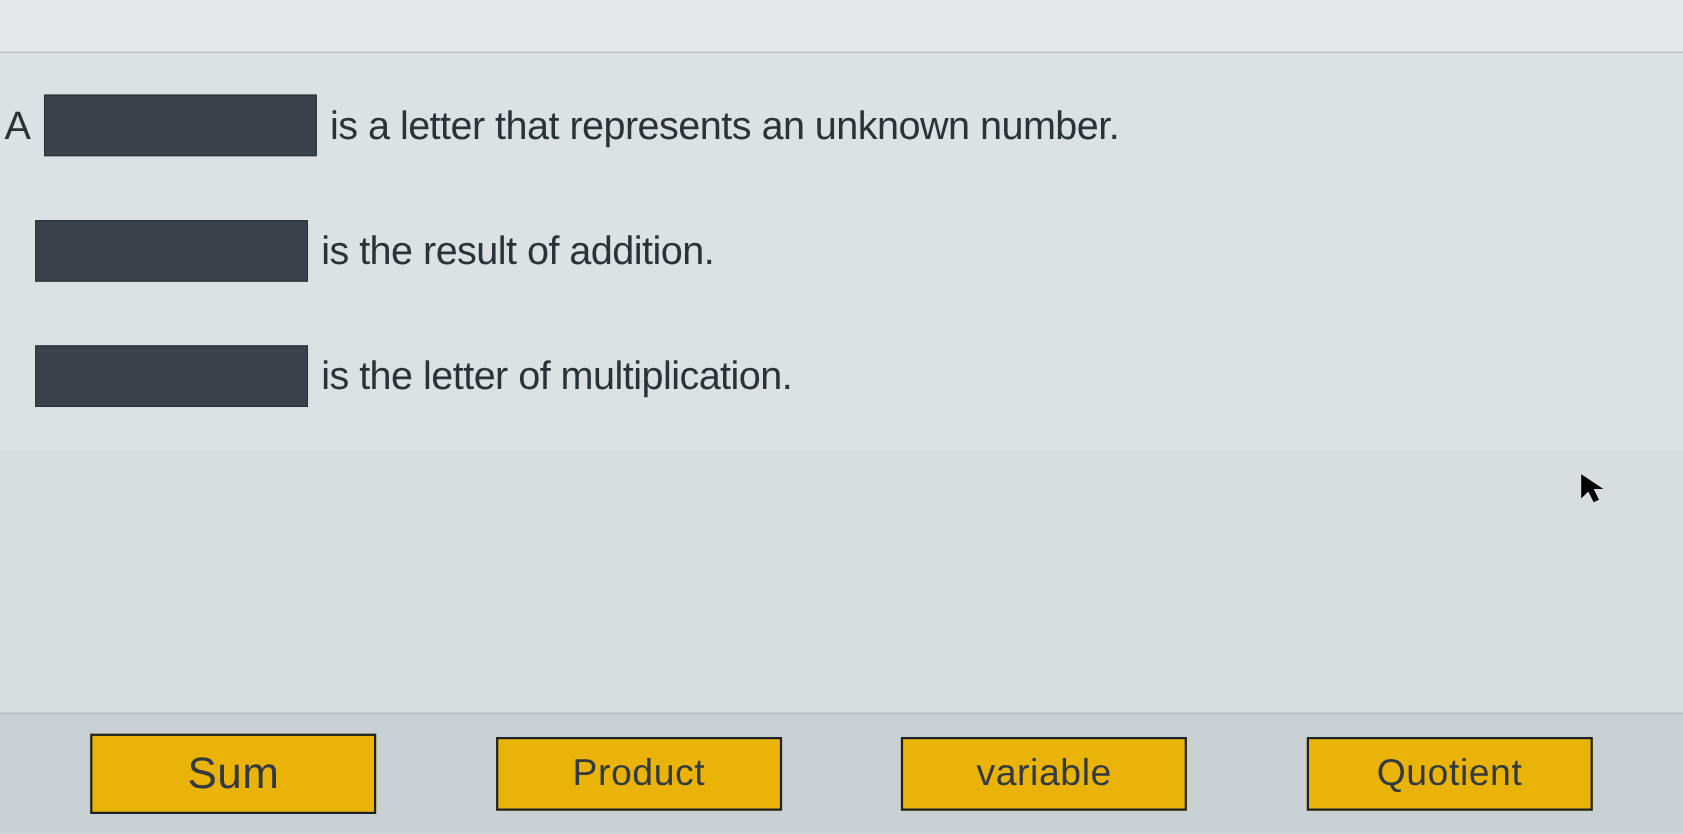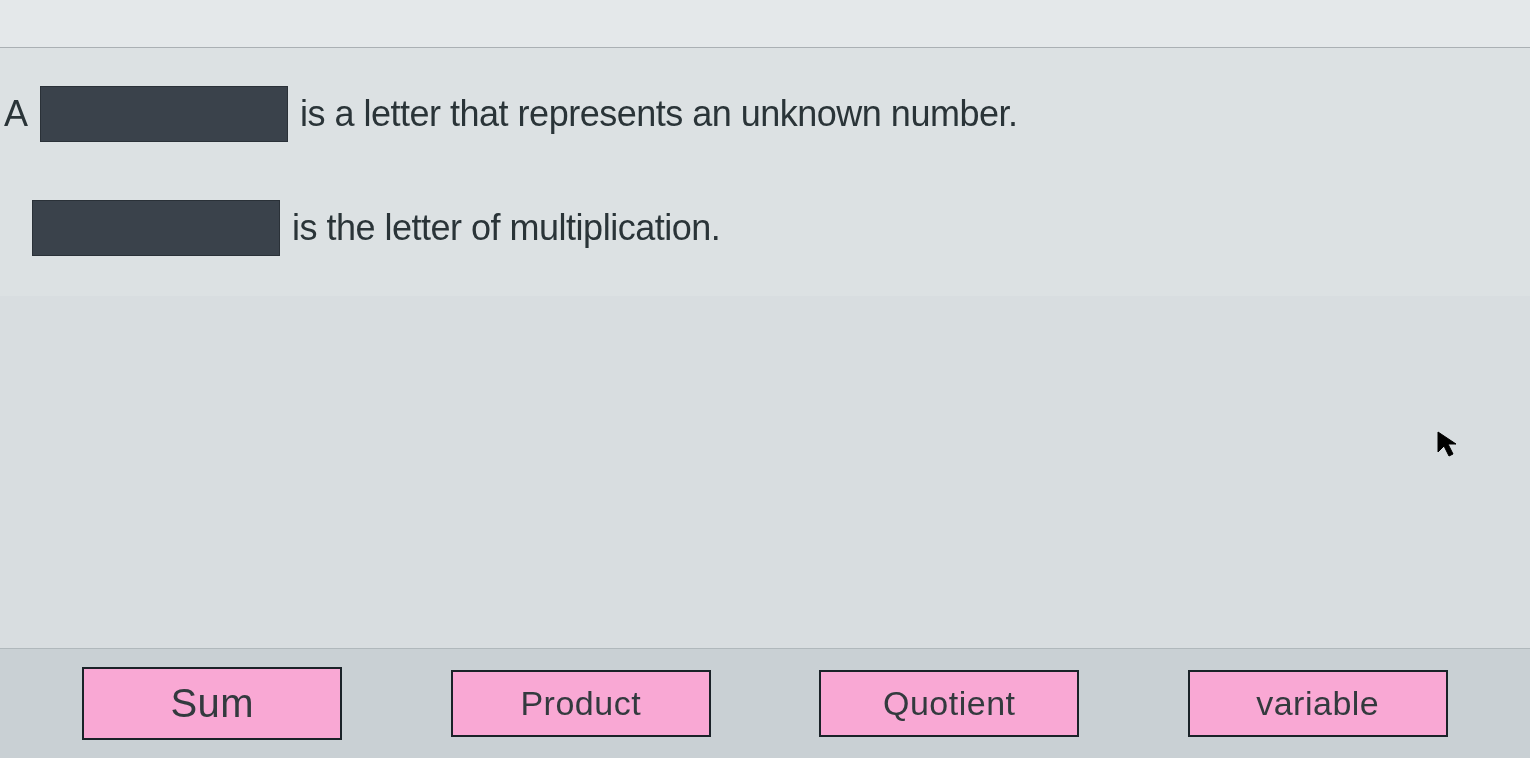--- a/index.html
+++ b/index.html
@@ -62,21 +62,21 @@
       border-top: 1px solid #b0b8bc;
     }
     .word-bank {
       display: flex;
       justify-content: space-around;
       align-items: center;
       padding: 0 40px;
       gap: 24px;
     }
     .word-tile {
-      background: #f9a8d4;
+      background: #eab308;
       border: 2px solid #1a2228;
       padding: 12px 24px;
       font-size: 34px;
       color: #333a3e;
       text-align: center;
       cursor: grab;
       flex: 1;
       max-width: 260px;
       font-weight: 300;
       letter-spacing: 0.5px;
@@ -97,35 +97,40 @@
 
 <div class="top-bar"></div>
 
 <div class="content">
   <div class="question-row">
     <span class="prefix-text">A</span>
     <div class="dropzone"></div>
     <span class="question-text">is a letter that represents an unknown number.</span>
   </div>
 
+  <div class="question-row">
+    <span class="prefix-text"></span>
+    <div class="dropzone"></div>
+    <span class="question-text">is the result of addition.</span>
+  </div>
 
 
   <div class="question-row">
     <span class="prefix-text"></span>
     <div class="dropzone"></div>
     <span class="question-text">is the letter of multiplication.</span>
   </div>
 </div>
 
 <div class="word-bank-container">
   <div class="word-bank">
     <div class="word-tile large">Sum</div>
     <div class="word-tile">Product</div>
+    <div class="word-tile">variable</div>
     <div class="word-tile">Quotient</div>
-    <div class="word-tile">variable</div>
   </div>
 </div>
 
 <div class="cursor-arrow">
   <svg width="24" height="28" viewBox="0 0 24 28">
     <path d="M 2 2 L 2 22 L 8 16 L 13 26 L 17 24 L 12 14 L 20 14 Z" fill="#000" stroke="#000" stroke-width="1"></path>
   </svg>
 </div>
 
 </body></html>

